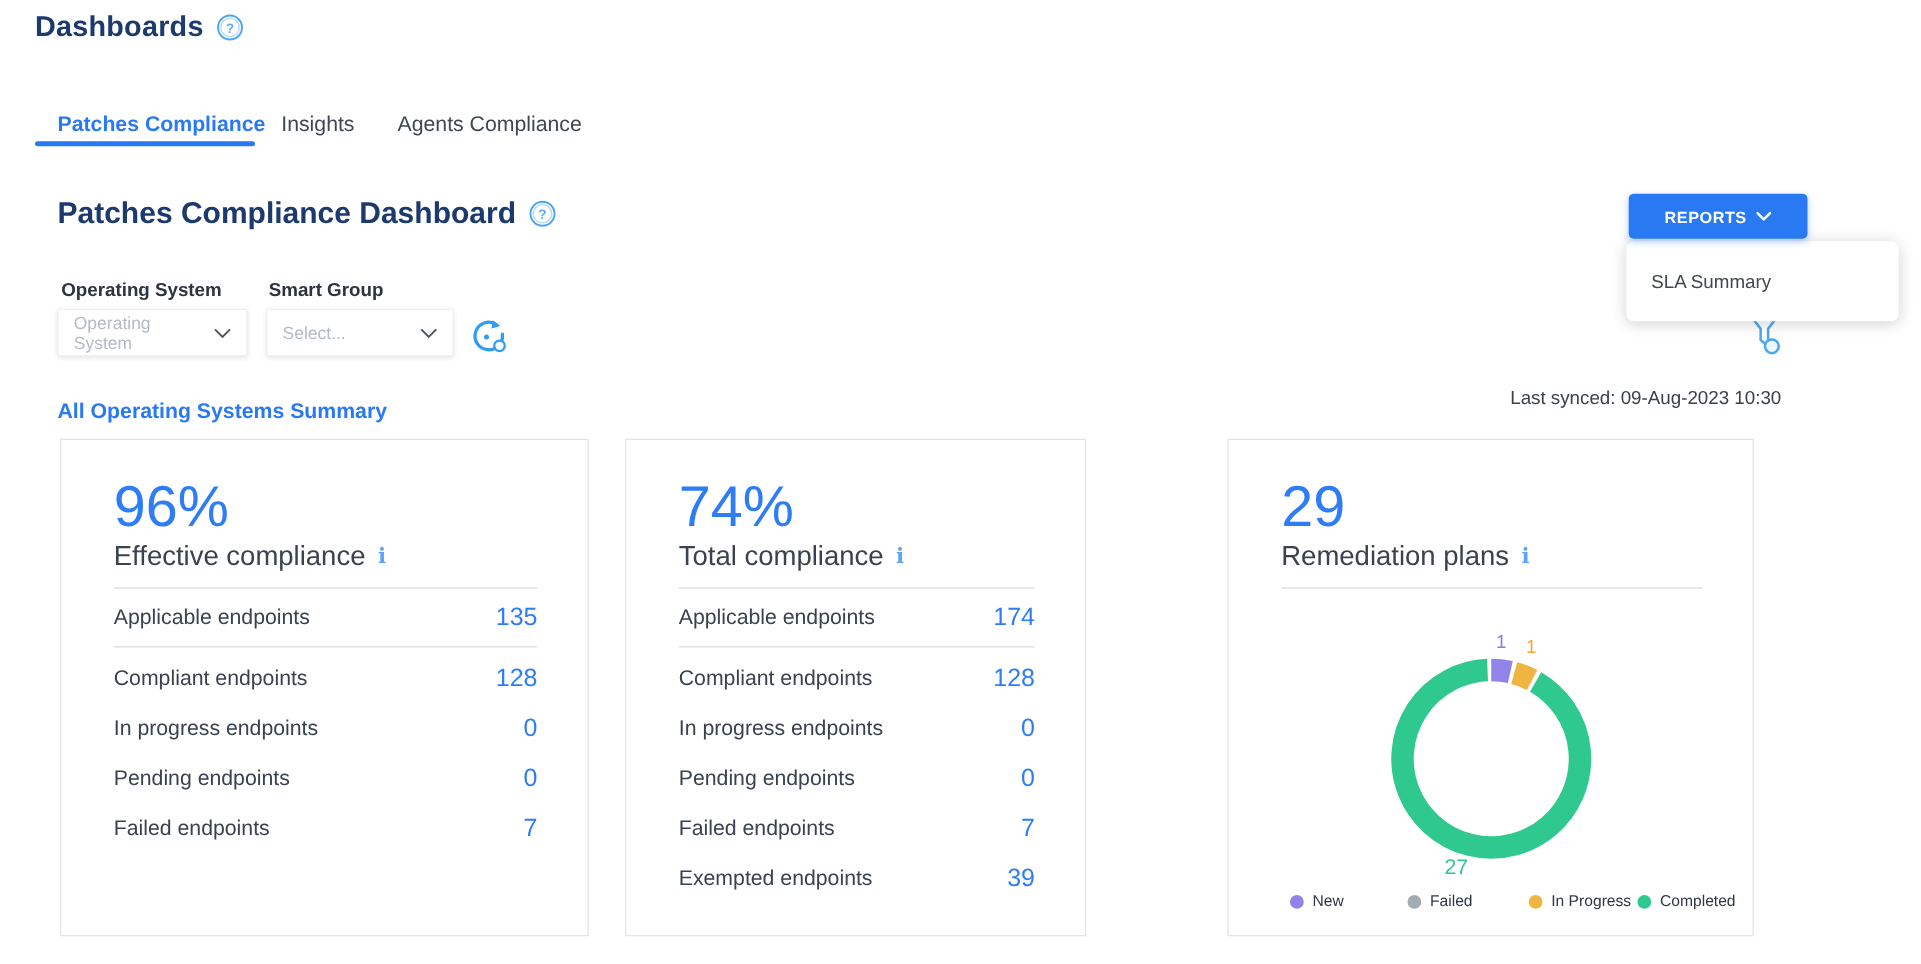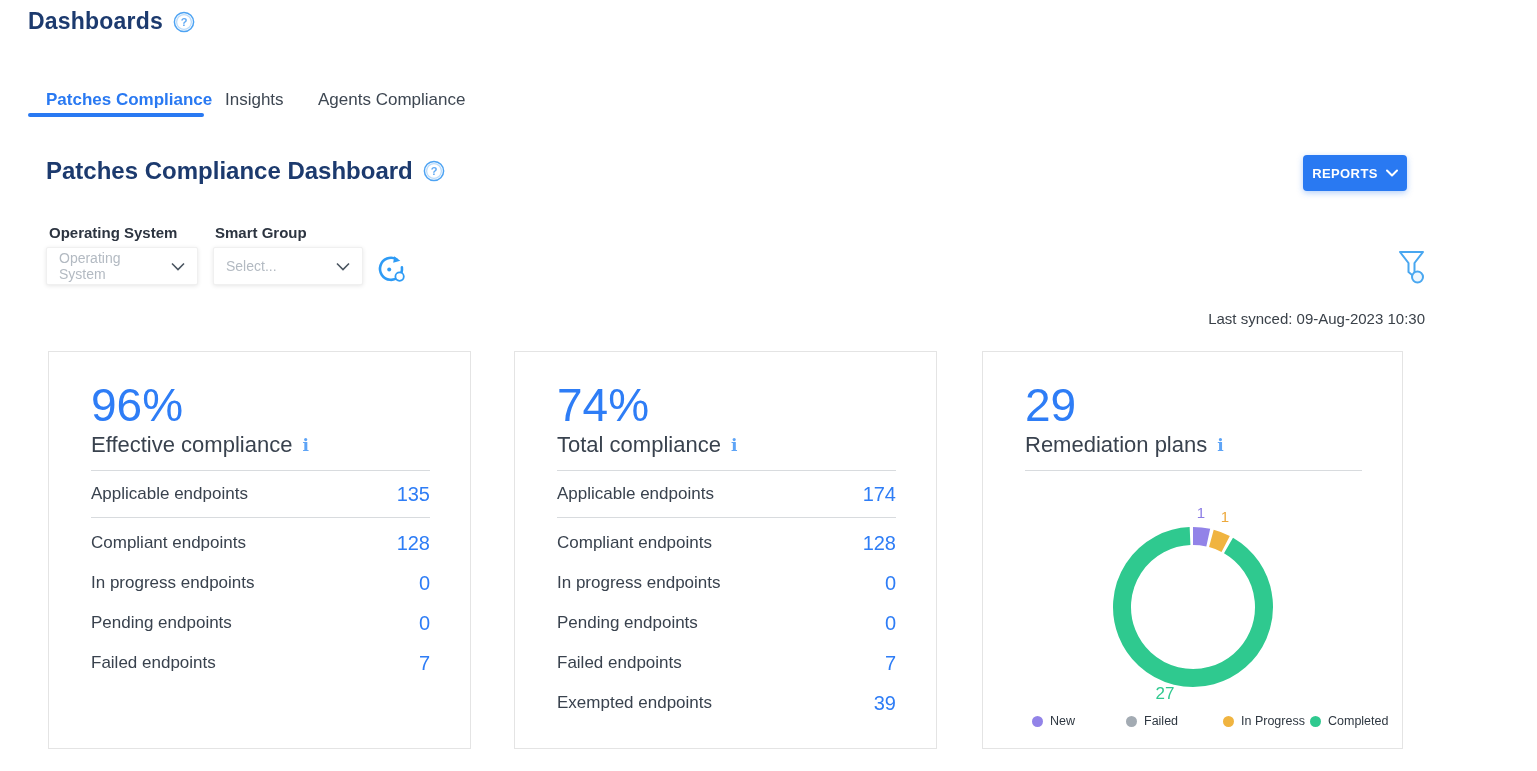--- a/index.html
+++ b/index.html
@@ -16,21 +16,21 @@
   
   .tab { position:absolute; top:90px; font-size:17px; color:#3e4752; cursor:pointer; }
   .tab.active { color:#2979f2; font-weight:bold; }
   .tab-underline { position:absolute; left:28px; top:113px; width:176px; height:4px; background:#2979f2; border-radius:2px; }
 
   
   .section-title { position:absolute; left:46px; top:157px; display:flex; align-items:center; gap:10px; }
   .section-title h2 { font-size:24px; font-weight:bold; color:#1c3a6e; }
 
   
-  .reports-btn { position:absolute; left:1303px; top:155px; width:104px; height:36px;
+  .reports-btn { position:absolute; left:1303px; top:155px; width:143px; height:36px;
     background:#2979f2; border:none; border-radius:4px; color:#fff; font-weight:bold;
     font-size:13px; letter-spacing:.4px; display:flex; align-items:center; justify-content:center;
     gap:8px; cursor:pointer; font-family:"Liberation Sans",sans-serif;
     box-shadow:0 2px 6px rgba(41,121,242,.35); z-index:6; }
   .reports-menu { position:absolute; left:1301px; top:193px; width:218px; height:64px;
     background:#fff; border-radius:6px; box-shadow:0 2px 12px rgba(0,0,0,.18); z-index:5; }
   .reports-menu-item { display:flex; align-items:center; height:100%; padding-left:20px;
     font-size:15px; color:#42474e; cursor:pointer; }
 
   .filter-funnel { position:absolute; left:1398px; top:250px; z-index:1; cursor:pointer; }
@@ -43,21 +43,21 @@
   .select-box .ph { font-size:14px; color:#b3bac2; }
   .sync-icon { position:absolute; left:377px; top:255px; cursor:pointer; }
 
   
   .summary-heading { position:absolute; left:46px; top:319px; font-size:17px; font-weight:bold; color:#2979f2; cursor:pointer; }
   .last-synced { position:absolute; right:112px; top:310px; font-size:15px; color:#3a4149; }
 
   
   .card { position:absolute; top:351px; height:398px; background:#fff; border:1px solid #e4e4e4; }
   .card.c1 { left:48px;  width:423px; }
-  .card.c2 { left:514px; width:423px; }
+  .card.c2 { left:500px; width:369px; }
   .card.c3 { left:982px; width:421px; }
   .card-inner { padding:26px 40px 0 42px; }
   .big-value { font-size:46px; line-height:1.18; color:#2e7df6; }
   .card-title { display:flex; align-items:center; gap:10px;
     font-size:22px; color:#39424e; padding-bottom:12px; border-bottom:1px solid #d8dbde; }
   .info-glyph { font-family:"DejaVu Sans",sans-serif; font-size:17px; color:#5ea4f6; cursor:pointer; line-height:1; }
   .row { display:flex; align-items:center; justify-content:space-between; height:40px; }
   .row.first { height:47px; border-bottom:1px solid #d8dbde; margin-bottom:5px; }
   .row .lbl { font-size:17px; color:#39424e; }
   .row .val { font-size:20px; color:#2e7df6; cursor:pointer; }
@@ -95,20 +95,23 @@
       <text x="11" y="15" text-anchor="middle" font-size="11" font-weight="bold" fill="#5fa9f4">?</text>
     </svg>
   </div>
 
   <button class="reports-btn">
     <span>REPORTS</span>
     <svg width="12" height="8" viewBox="0 0 12 8">
       <polyline points="1,1.5 6,6.5 11,1.5" fill="none" stroke="#fff" stroke-width="2" stroke-linecap="round" stroke-linejoin="round"></polyline>
     </svg>
   </button>
+  <div class="reports-menu">
+    <div class="reports-menu-item">SLA Summary</div>
+  </div>
 
   <svg class="filter-funnel" width="27" height="35" viewBox="0 0 27 35">
     <path d="M2 2 L25 2 L16.5 13 L16.5 27 L10.5 22 L10.5 13 Z" fill="none" stroke="#49a7f0" stroke-width="2" stroke-linejoin="round"></path>
     <circle cx="19.5" cy="27" r="5.5" fill="#eef7fe" stroke="#49a7f0" stroke-width="2"></circle>
   </svg>
 
   <div class="filter-label" style="left:49px">Operating System</div>
   <div class="filter-label" style="left:215px">Smart Group</div>
 
   <div class="select-box" style="left:46px;width:152px">
@@ -124,20 +127,21 @@
     </svg>
   </div>
 
   <svg class="sync-icon" width="28" height="28" viewBox="0 0 28 28">
     <path d="M 19.5 4.3 A 11 11 0 1 0 24.9 12.4" fill="none" stroke="#2e9bf5" stroke-width="2.6" stroke-linecap="round"></path>
     <polygon points="17.2,1.2 23.3,5.8 16.2,7.8" fill="#2e9bf5"></polygon>
     <circle cx="12.2" cy="14.6" r="2" fill="#2e9bf5"></circle>
     <circle cx="22.6" cy="21.6" r="4.2" fill="#fff" stroke="#2e9bf5" stroke-width="1.8"></circle>
   </svg>
 
+  <div class="summary-heading">All Operating Systems Summary</div>
   <div class="last-synced">Last synced: 09-Aug-2023 10:30</div>
 
   <div class="card c1">
     <div class="card-inner">
       <div class="big-value">96%</div>
       <div class="card-title">
         <span>Effective compliance</span>
         <span class="info-glyph">ℹ</span>
       </div>
       <div class="row first">

